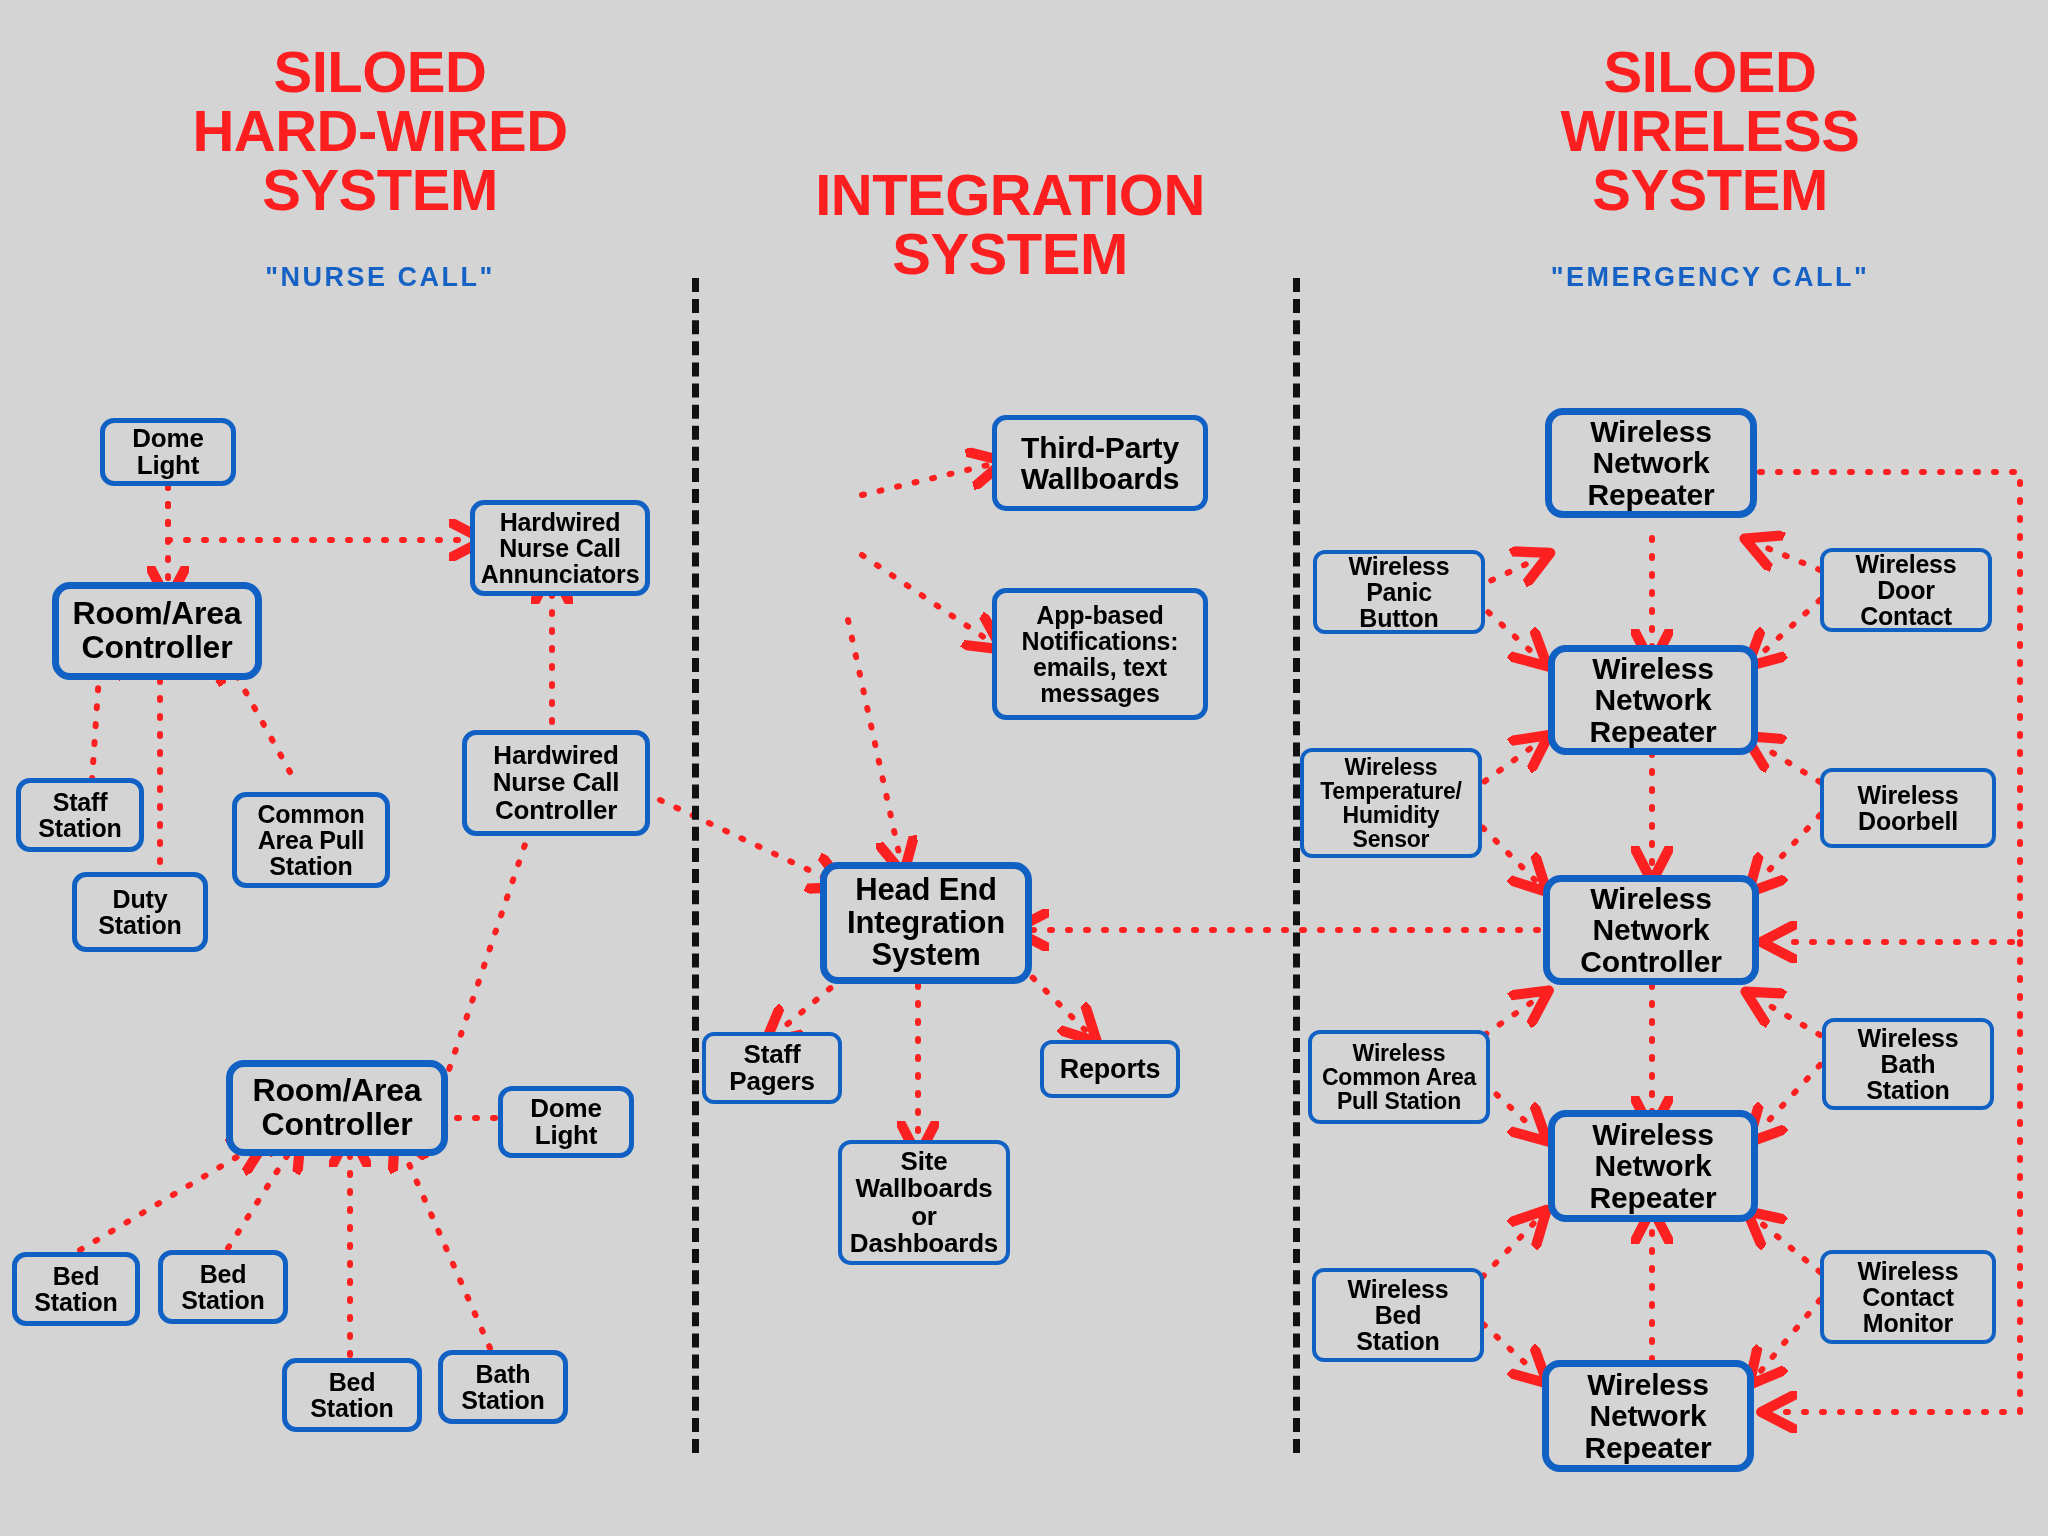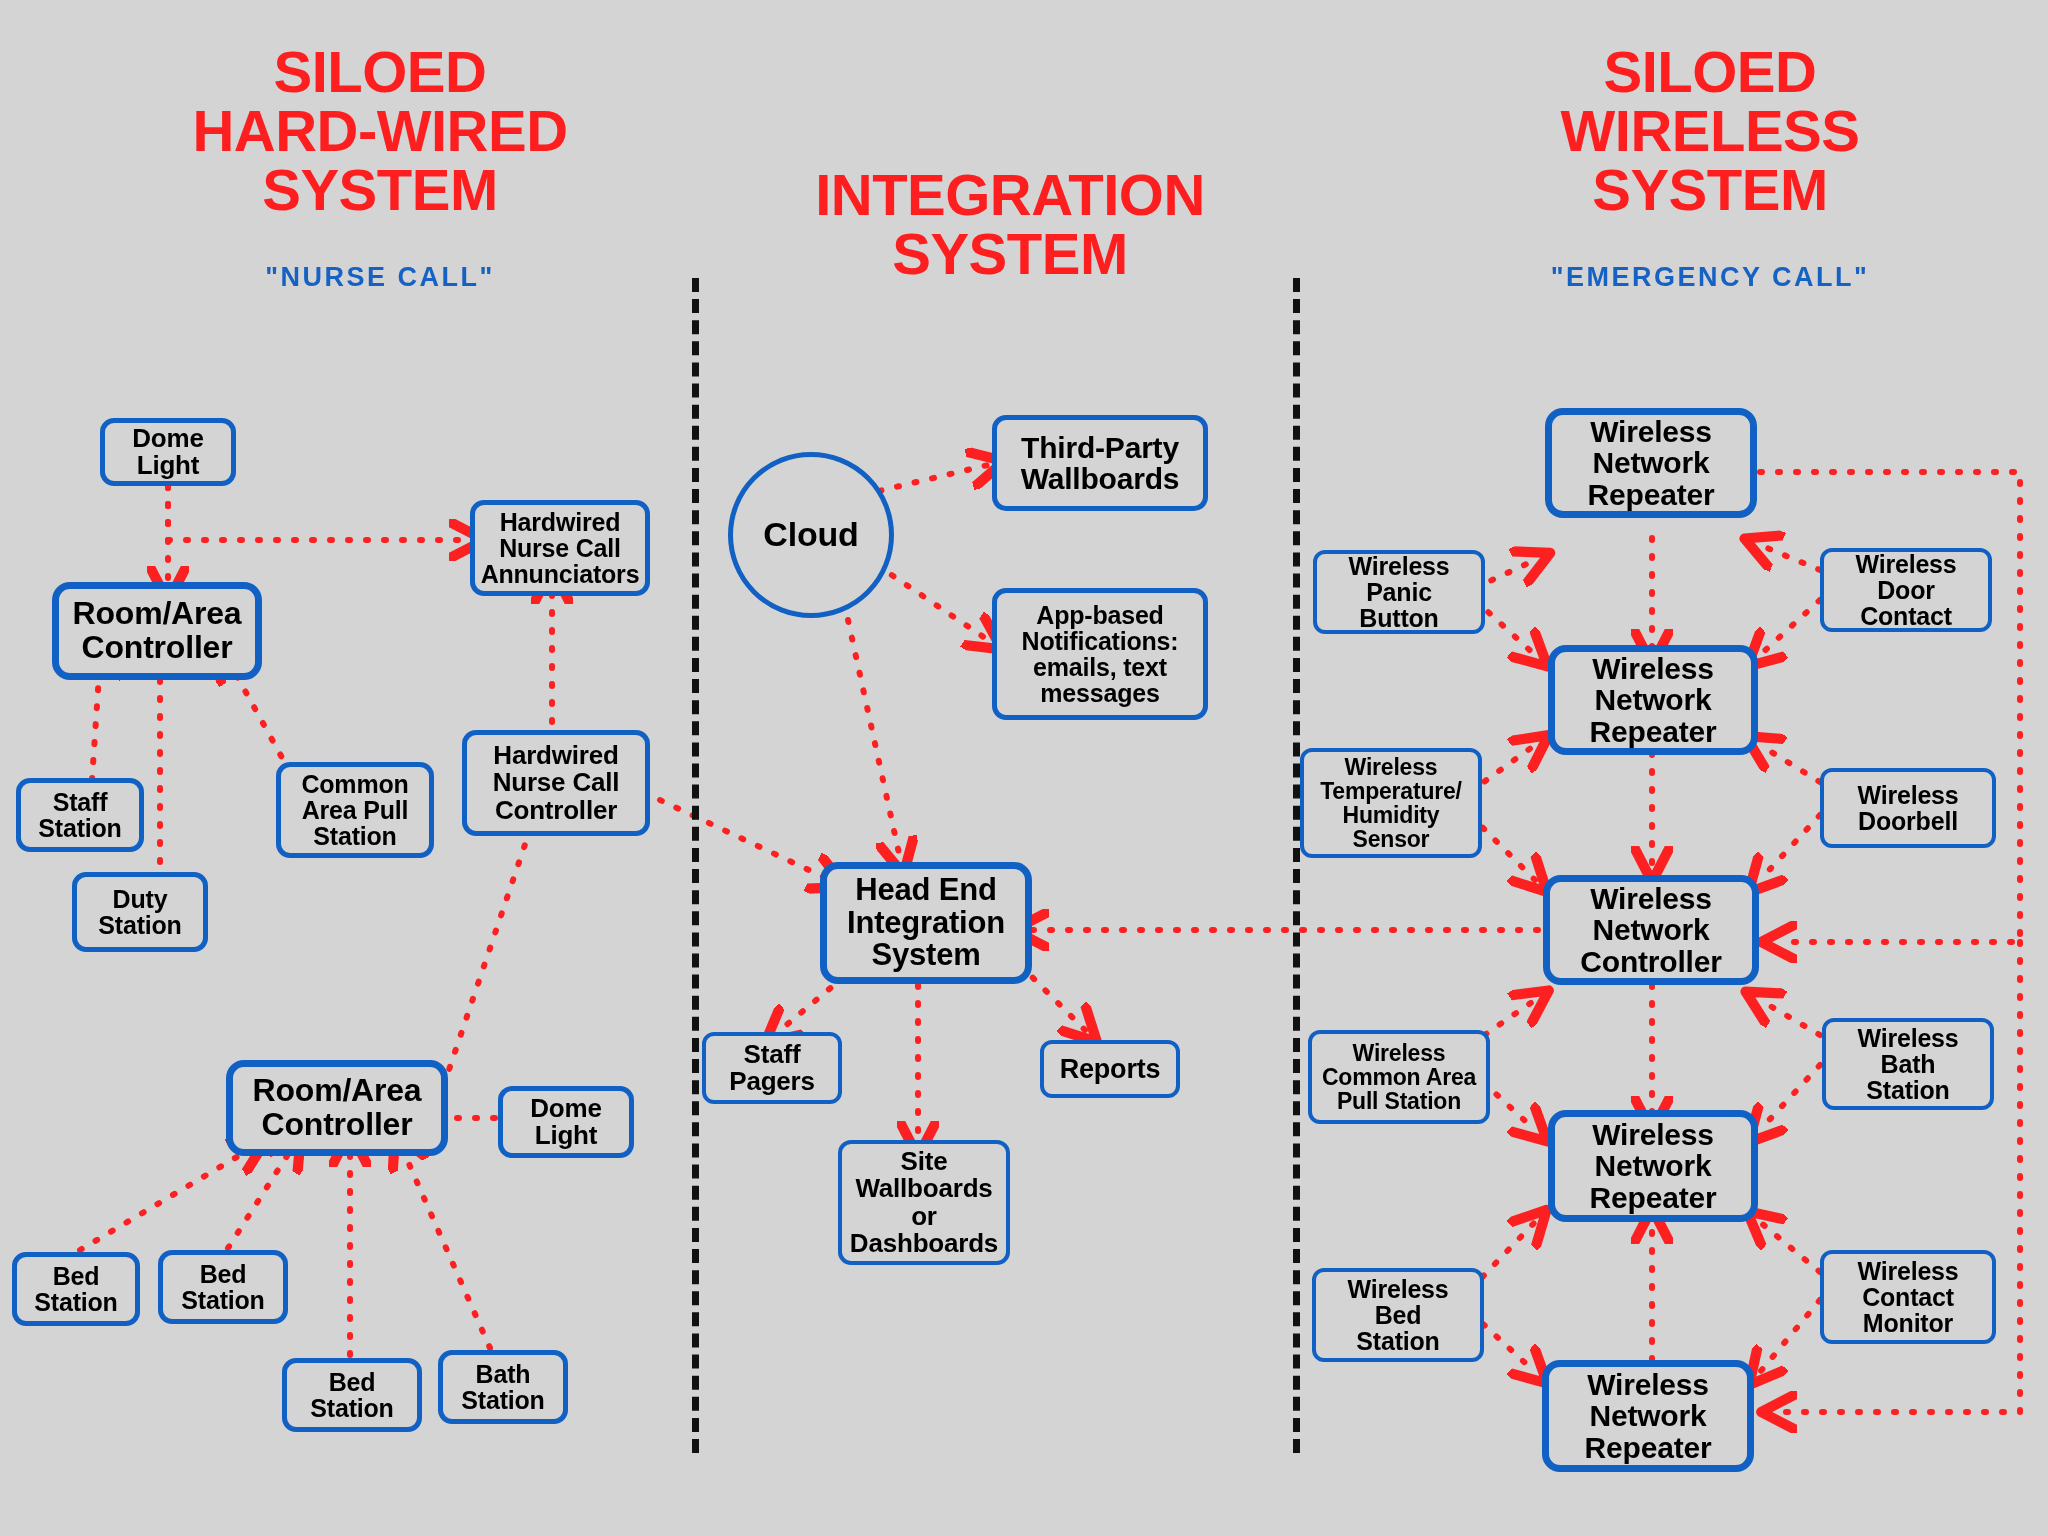--- a/index.html
+++ b/index.html
@@ -140,21 +140,21 @@
 
   <div class="node thick" style="left:52px;top:582px;width:210px;height:98px;font-size:32px;">Room/Area
 Controller</div>
 
   <div class="node" style="left:16px;top:778px;width:128px;height:74px;font-size:25px;">Staff
 Station</div>
 
   <div class="node" style="left:72px;top:872px;width:136px;height:80px;font-size:25px;">Duty
 Station</div>
 
-  <div class="node" style="left:232px;top:762px;width:158px;height:96px;font-size:25px;margin-left:44px;">Common
+  <div class="node" style="left:232px;top:792px;width:158px;height:96px;font-size:25px;">Common
 Area Pull
 Station</div>
 
   <div class="node" style="left:470px;top:500px;width:180px;height:96px;font-size:25px;">Hardwired
 Nurse Call
 Annunciators</div>
 
   <div class="node" style="left:462px;top:730px;width:188px;height:106px;font-size:26px;">Hardwired
 Nurse Call
 Controller</div>
@@ -170,21 +170,20 @@
 
   <div class="node" style="left:158px;top:1250px;width:130px;height:74px;font-size:25px;">Bed
 Station</div>
 
   <div class="node" style="left:282px;top:1358px;width:140px;height:74px;font-size:25px;">Bed
 Station</div>
 
   <div class="node" style="left:438px;top:1350px;width:130px;height:74px;font-size:25px;">Bath
 Station</div>
 
-  <div class="node circle" style="left:728px;top:452px;width:166px;height:166px;font-size:34px;">Cloud</div>
 
   <div class="node" style="left:992px;top:415px;width:216px;height:96px;font-size:30px;">Third-Party
 Wallboards</div>
 
   <div class="node" style="left:992px;top:588px;width:216px;height:132px;font-size:25px;">App-based
 Notifications:
 emails, text
 messages</div>
 
   <div class="node thick" style="left:820px;top:862px;width:212px;height:122px;font-size:31px;">Head End

